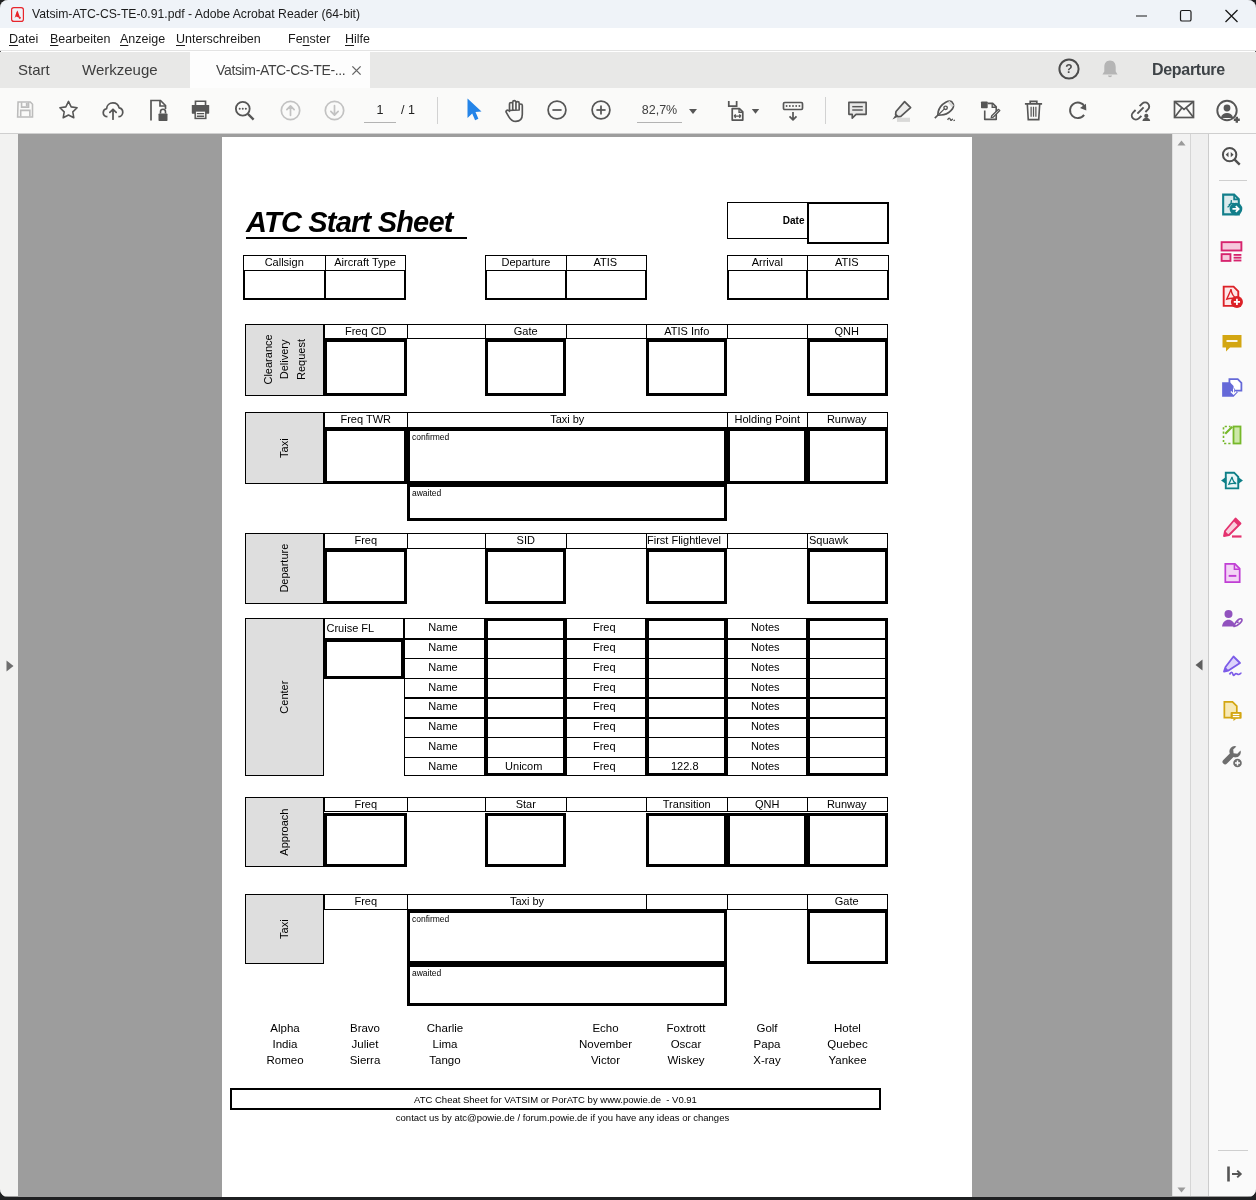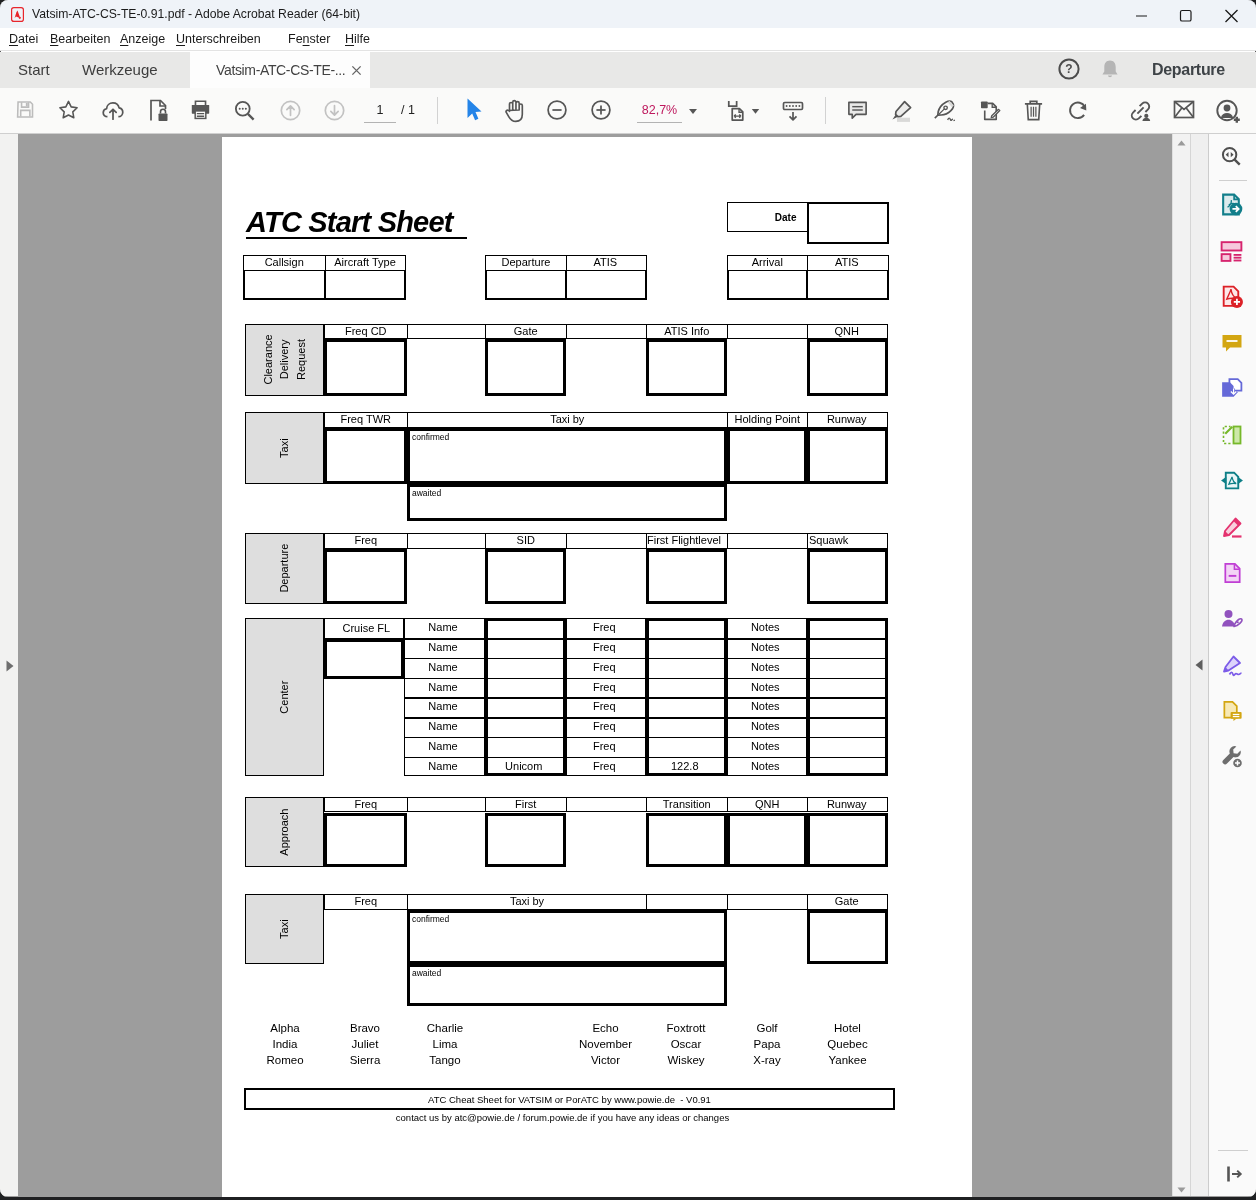--- a/index.html
+++ b/index.html
@@ -148,21 +148,21 @@
         <circle cx="12" cy="12" r="9.7"></circle>
         <line x1="7" y1="12" x2="17" y2="12"></line>
       </svg>
 
     <svg class="ticon" style="left:590px" width="22" height="22" viewBox="0 0 24 24" fill="none" stroke="#565656" stroke-width="1.9">
         <circle cx="12" cy="12" r="9.7"></circle>
         <line x1="7" y1="12" x2="17" y2="12"></line>
         <line x1="12" y1="7" x2="12" y2="17"></line>
       </svg>
 
-    <div class="a" style="left:637px;top:9px;width:45px;height:26px;border-bottom:1px solid #b3b3b3;font-size:12.5px;color:#be185d;text-align:center;line-height:26px">82,7%</div>
+    <div class="a" style="left:637px;top:9px;width:45px;height:26px;border-bottom:1px solid #b3b3b3;font-size:12.5px;color:#404040;text-align:center;line-height:26px">82,7%</div>
     <svg class="a" style="left:688px;top:20px" width="10" height="7" viewBox="0 0 10 7">
         <path d="M1 1 L5 6 L9 1 Z" fill="#565656"></path>
       </svg>
 
     <svg class="ticon" style="left:726px" width="23" height="24" viewBox="0 0 24 24" fill="none" stroke="#565656" stroke-width="1.8">
         <path d="M2.9 1.5 V6.8 H11.1 V1.5"></path>
         <path d="M6.5 21.5 V9.5 H14 L17.5 13 V21.5 Z" stroke-linejoin="round"></path>
         <path d="M13.6 9.7 V13.3 H17.2" stroke-width="1.4"></path>
         <path d="M8.4 17.3 H15.6 M8.4 17.3 L10.2 15.6 M8.4 17.3 L10.2 19 M15.6 17.3 L13.8 15.6 M15.6 17.3 L13.8 19" stroke-width="1.4"></path>
       </svg>
@@ -377,21 +377,21 @@
 
       <svg class="a" style="left:16px;top:1031px" width="18" height="18" viewBox="0 0 18 18" fill="none" stroke="#555" stroke-width="2">
           <line x1="3.5" y1="1.5" x2="3.5" y2="16.5" stroke-width="2.6"></line>
           <path d="M7 9 H15.5 M12.2 5.6 L15.7 9 L12.2 12.4"></path>
         </svg>
     </div>
     <div id="page">
       <div class="a" style="left:24px;top:70.5px;font-size:29px;font-weight:bold;font-style:italic;line-height:29px;letter-spacing:-0.8px">ATC Start Sheet</div>
       <div class="a" style="left:24px;top:99.5px;width:221px;height:2.5px;background:#000"></div>
 
-      <div class="a" style="left:504.5px;top:65px;width:81px;height:30px;border:1.5px solid #000;display:flex;align-items:center;justify-content:flex-end;font-size:10px;font-weight:bold;padding-right:10px">Date</div>
+      <div class="a" style="left:504.5px;top:65px;width:81px;height:37px;border:1.5px solid #000;display:flex;align-items:center;justify-content:flex-end;font-size:10px;font-weight:bold;padding-right:2px">Date</div>
       <div class="a" style="left:585px;top:65px;width:82px;height:42px;border:2.5px solid #000"></div>
 
       <div class="hrow" style="left:20.5px;top:118px;width:163.5px;height:15.5px">
           <div class="hcell" style="width:82.5px">Callsign</div>
           <div class="hcell" style="width:78px">Aircraft Type</div>
         </div>
       <div class="a" style="left:20.5px;top:133.5px;width:163.5px;height:29.5px;border:2px solid #000;border-top:none"></div>
       <div class="a" style="left:101.5px;top:133.5px;width:2px;height:29.5px;background:#000"></div>
       <div class="hrow" style="left:263px;top:118px;width:162px;height:15.5px">
           <div class="hcell" style="width:81px">Departure</div>
@@ -455,21 +455,21 @@
           <div class="hcell" style="width:77.5px;text-align:left;padding-left:1px">Squawk</div>
       </div>
       <div class="vbox" style="left:101.5px;top:411.5px;width:83.5px;height:55px"></div>
       <div class="vbox" style="left:263px;top:411.5px;width:80.5px;height:55px"></div>
       <div class="vbox" style="left:424px;top:411.5px;width:80.5px;height:55px"></div>
       <div class="vbox" style="left:585px;top:411.5px;width:81px;height:55px"></div>
 
       <div class="lab" style="left:23px;top:481.4px;width:78.5px;height:158px">
           <div class="rot">Center</div>
         </div>
-      <div class="a" style="left:101.5px;top:481.4px;width:80.5px;height:20.3px;border:1.5px solid #000;font-size:11px;line-height:18px;padding-left:18px">Cruise FL</div>
+      <div class="a" style="left:101.5px;top:481.4px;width:80.5px;height:20.3px;border:1.5px solid #000;font-size:11px;line-height:18px;padding-left:2px">Cruise FL</div>
       <div class="vbox" style="left:101.5px;top:501.7px;width:80.5px;height:40px"></div>
 
       <div class="a" style="left:182px;top:481.4px;width:81px;height:158px;border:1.5px solid #000"></div>
       <div class="a" style="left:343.5px;top:481.4px;width:80.5px;height:158px;border:1.5px solid #000"></div>
       <div class="a" style="left:504.5px;top:481.4px;width:80.5px;height:158px;border:1.5px solid #000"></div>
 
       <div class="vbox" style="left:263px;top:481.4px;width:80.5px;height:158px"></div>
       <div class="vbox" style="left:424px;top:481.4px;width:80.5px;height:158px"></div>
       <div class="vbox" style="left:585px;top:481.4px;width:81px;height:158px"></div>
 
@@ -506,21 +506,21 @@
       <div class="ct" style="left:504.5px;top:619.65px;width:80.5px">Notes</div>
       <div class="ct" style="left:263px;top:619.65px;width:80.5px">Unicom</div>
       <div class="ct" style="left:424px;top:619.65px;width:80.5px">122.8</div>
 
       <div class="lab" style="left:23px;top:659.7px;width:78.5px;height:70px">
           <div class="rot">Approach</div>
         </div>
       <div class="hrow" style="left:101.5px;top:659.7px;width:564px;height:15.5px">
         <div class="hcell" style="width:83.5px">Freq</div>
           <div class="hcell" style="width:78px"></div>
-          <div class="hcell" style="width:80.5px">First</div>
+          <div class="hcell" style="width:80.5px">Star</div>
           <div class="hcell" style="width:80.5px"></div>
           <div class="hcell" style="width:80.5px">Transition</div>
           <div class="hcell" style="width:80.5px">QNH</div>
           <div class="hcell" style="width:77.5px">Runway</div>
       </div>
       <div class="vbox" style="left:101.5px;top:675.8px;width:83.5px;height:53.8px"></div>
       <div class="vbox" style="left:263px;top:675.8px;width:80.5px;height:53.8px"></div>
       <div class="vbox" style="left:424px;top:675.8px;width:80.5px;height:53.8px"></div>
       <div class="vbox" style="left:504.5px;top:675.8px;width:80.5px;height:53.8px"></div>
       <div class="vbox" style="left:585px;top:675.8px;width:81px;height:53.8px"></div>
@@ -544,18 +544,18 @@
         </div>
 
       <div class="a" style="left:3px;top:882.5px;width:120px;text-align:center;font-size:11.5px;line-height:16.4px">Alpha<br>India<br>Romeo</div>
       <div class="a" style="left:83px;top:882.5px;width:120px;text-align:center;font-size:11.5px;line-height:16.4px">Bravo<br>Juliet<br>Sierra</div>
       <div class="a" style="left:163px;top:882.5px;width:120px;text-align:center;font-size:11.5px;line-height:16.4px">Charlie<br>Lima<br>Tango</div>
       <div class="a" style="left:323.5px;top:882.5px;width:120px;text-align:center;font-size:11.5px;line-height:16.4px">Echo<br>November<br>Victor</div>
       <div class="a" style="left:404px;top:882.5px;width:120px;text-align:center;font-size:11.5px;line-height:16.4px">Foxtrott<br>Oscar<br>Wiskey</div>
       <div class="a" style="left:485px;top:882.5px;width:120px;text-align:center;font-size:11.5px;line-height:16.4px">Golf<br>Papa<br>X-ray</div>
       <div class="a" style="left:565.5px;top:882.5px;width:120px;text-align:center;font-size:11.5px;line-height:16.4px">Hotel<br>Quebec<br>Yankee</div>
 
-      <div class="a" style="left:22px;top:951px;width:651px;height:22px;border:2.5px solid #000;display:flex;align-items:center;justify-content:center;font-size:9.5px">ATC Cheat Sheet for VATSIM or PorATC by www.powie.de&nbsp; - V0.91</div>
+      <div class="a" style="left:8px;top:951px;width:651px;height:22px;border:2.5px solid #000;display:flex;align-items:center;justify-content:center;font-size:9.5px">ATC Cheat Sheet for VATSIM or PorATC by www.powie.de&nbsp; - V0.91</div>
       <div class="a" style="left:15px;top:975px;width:651px;text-align:center;font-size:9.5px">contact us by atc@powie.de / forum.powie.de if you have any ideas or changes</div>
     </div>
   </div>
 </div>
 <div id="botedge" style="position:absolute;left:0;top:1197px;width:1256px;height:3px;background:#1f2022"></div>
 
 </body></html>

